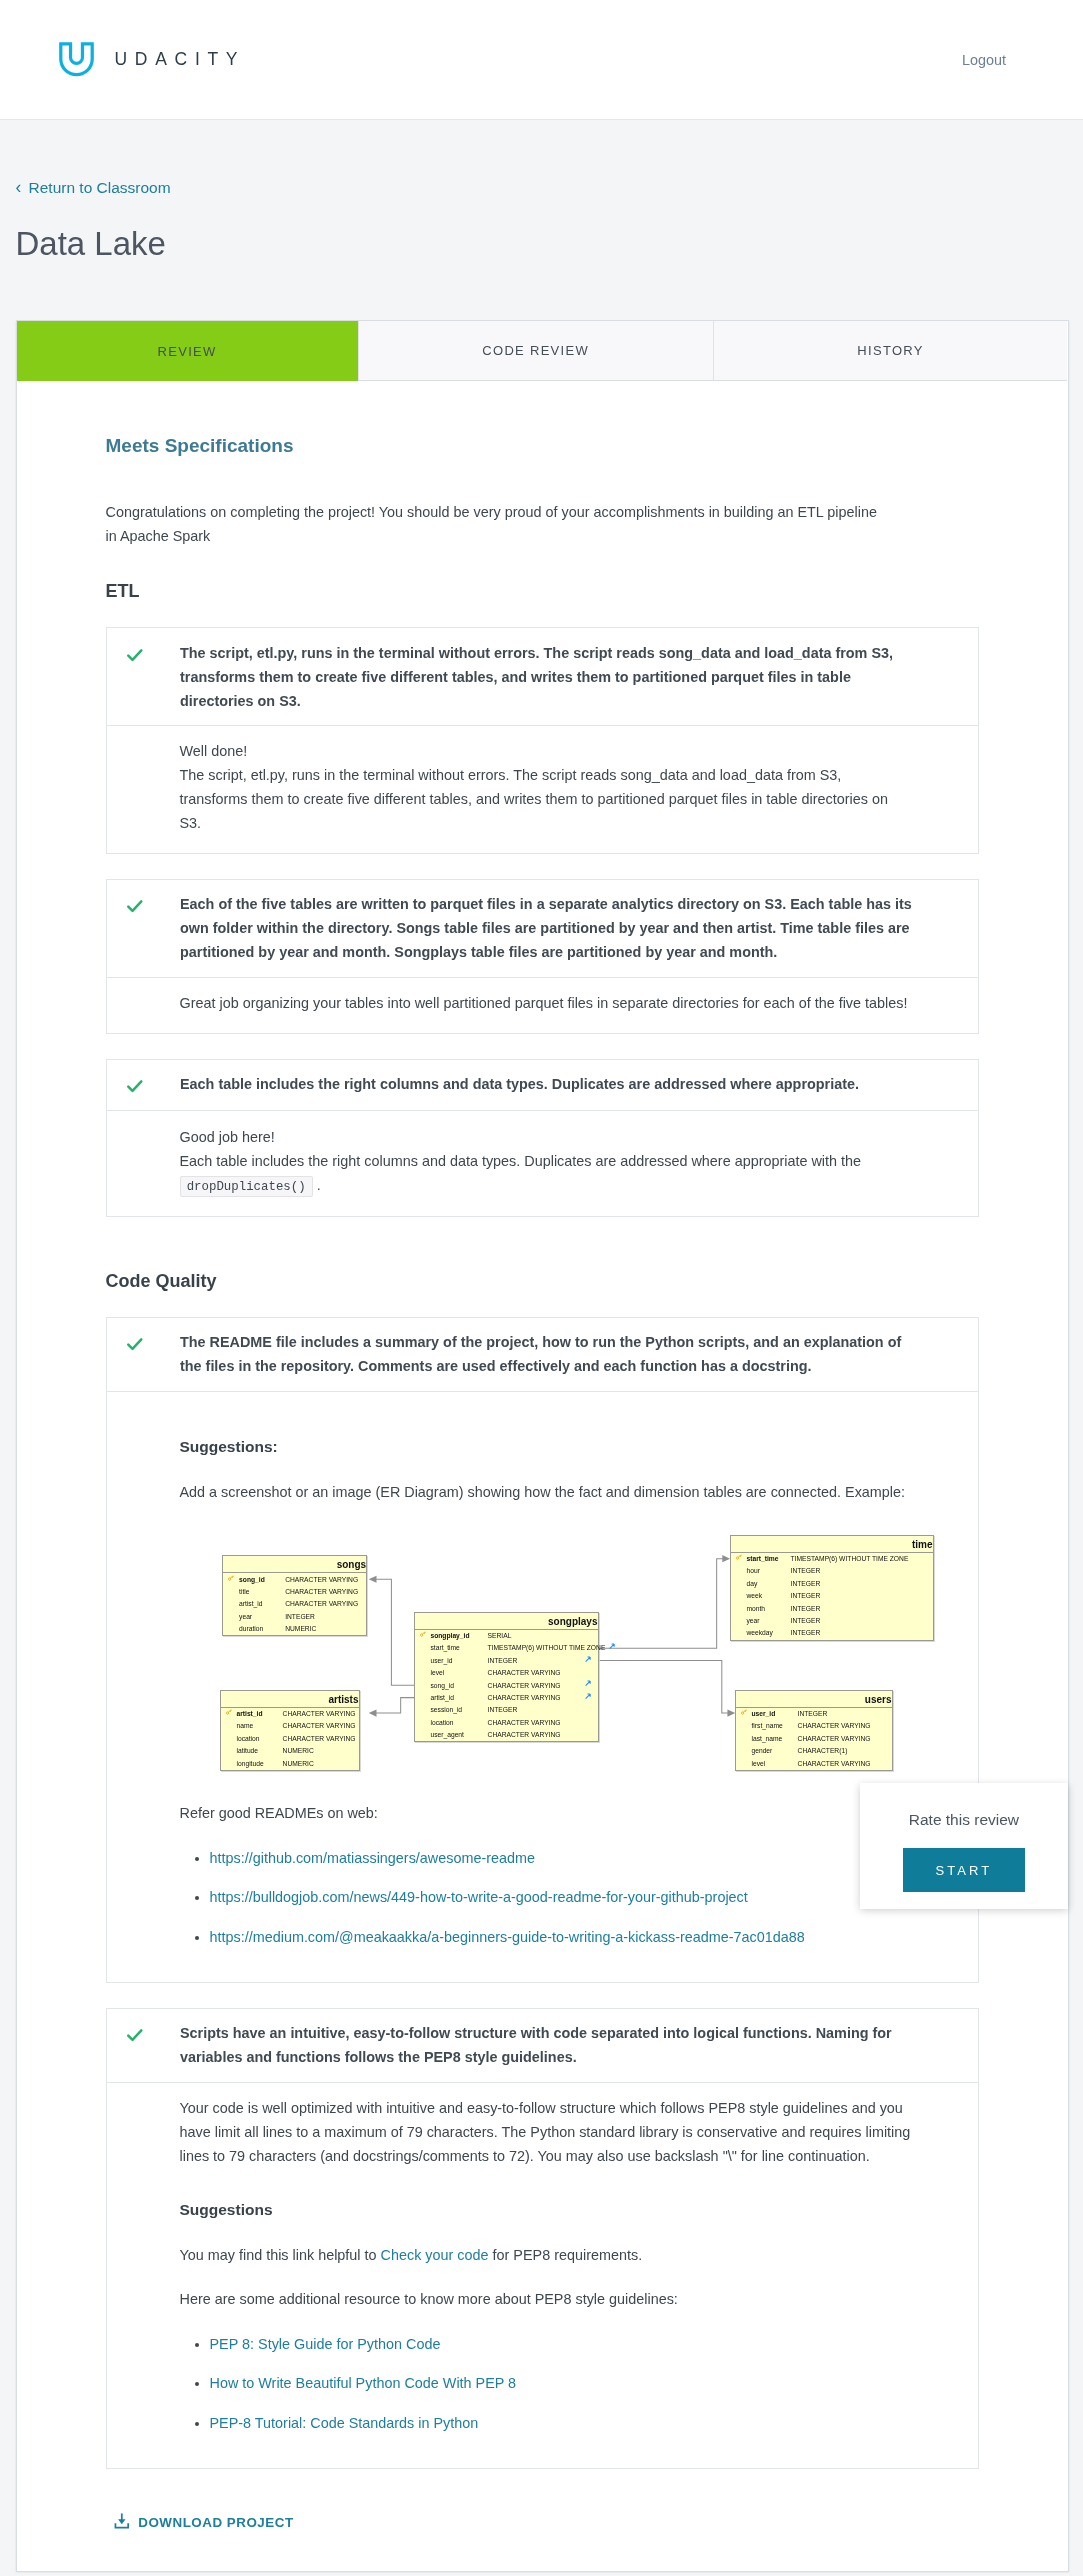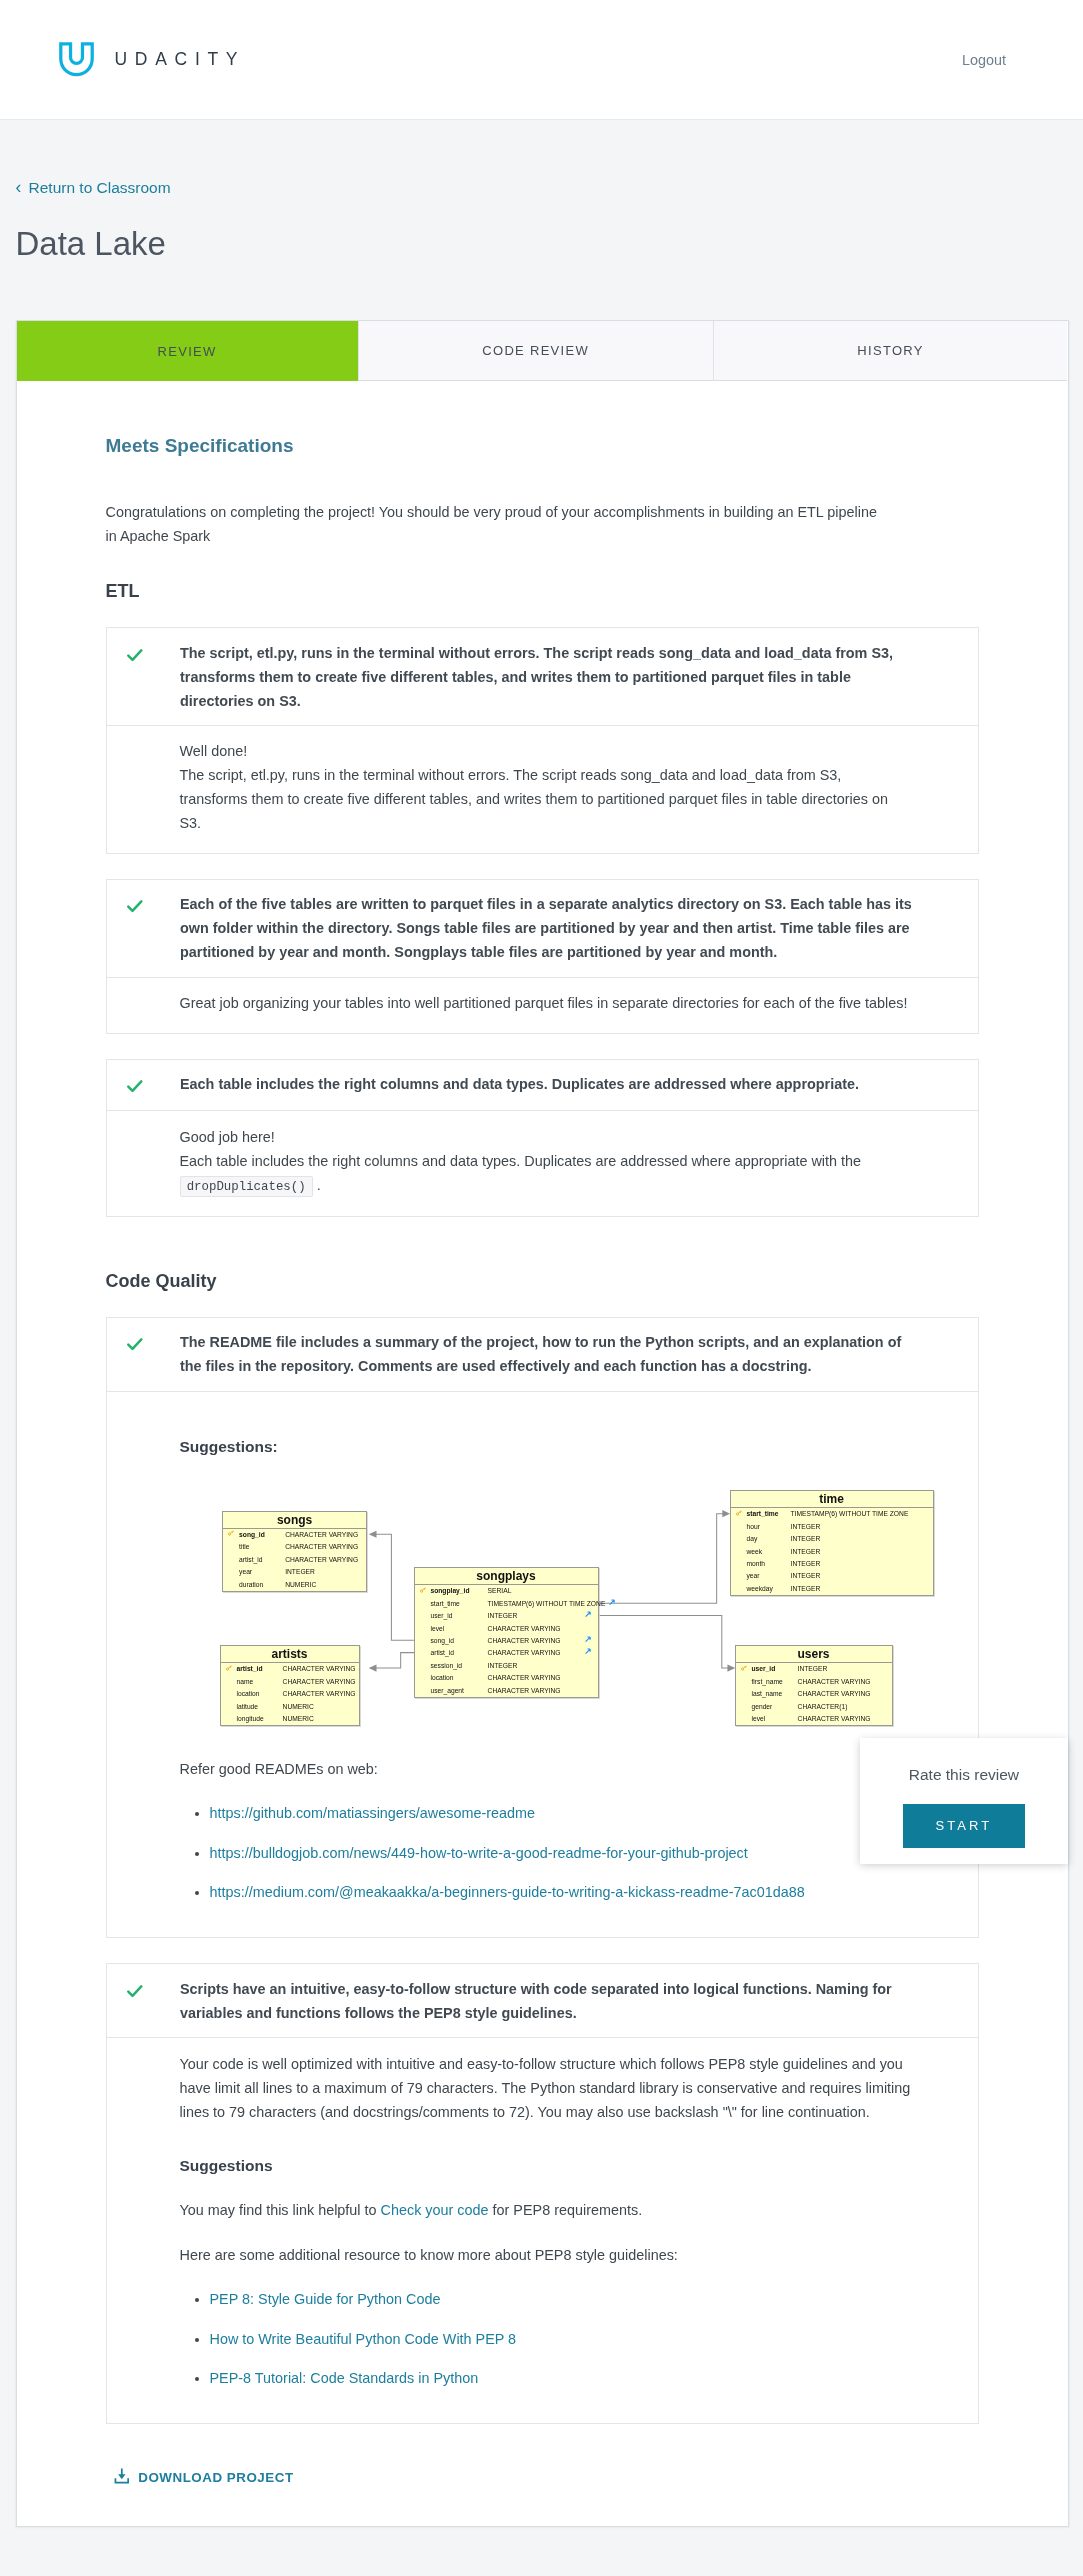--- a/index.html
+++ b/index.html
@@ -52,21 +52,21 @@
     background:#f6f6f8; border:0.5px solid #e2e2e8; border-radius:2.1px; padding:2.6px 6.2px; }
   a.tlink { color:#1d7e9e; text-decoration:none; cursor:pointer; }
   ul.links { margin:20.6px 0 0; padding-left:30px; }
   ul.links li { margin-bottom:15.5px; font-size:14.4px; line-height:24px; }
   .links-wrap { position:relative; }
   
   .diagram { position:relative; width:719px; height:246px; margin:31px 0 5.2px 40px; }
   .diagram svg.conn { position:absolute; left:0; top:0; z-index:0; }
   .dtable { position:absolute; background:#ffffcc; border:0.5px solid #9a9a90;
     box-shadow:1px 1px 0 rgba(0,0,0,0.15); z-index:1; font-size:6.7px; color:#111; }
-  .dhead { height:17px; line-height:17px; text-align:center; font-weight:700; font-size:12px;
+  .dhead { height:17px; line-height:17px; text-align:right; font-weight:700; font-size:10px;
     border-bottom:0.5px solid #9a9a90; font-family:"Liberation Sans", sans-serif; }
   .drow { display:flex; align-items:center; height:12.4px; padding:0 4.1px; gap:3.1px; }
   .dkey { width:8.8px; flex:none; }
   .dname { width:43px; flex:none; }
   .dname.strong { font-weight:700; }
   .t-songplays .dname { width:54px; }
   .t-time .dname { width:41px; }
   .dtype { flex:1; white-space:nowrap; }
   .dfk { width:9.3px; flex:none; margin-left:auto; }
   .t-songs   { left:2.6px;    top:20.6px;  width:145px; }
@@ -172,20 +172,21 @@
         <div class="criterion">
           <span class="check-wrap">
             <svg width="19.6" height="19.6" viewBox="0 0 24 24">
                 <path d="M4 13 l5.2 5.2 L20 6.5" fill="none" stroke="#24b26b" stroke-width="3" stroke-linecap="round" stroke-linejoin="round"></path>
               </svg>
           </span>
           <p>The README file includes a summary of the project, how to run the Python scripts, and an explanation of the files in the repository. Comments are used effectively and each function has a docstring.</p>
         </div>
         <div class="comment">
           <h4 class="sugg-heading">Suggestions:</h4>
+          <p class="spaced">Add a screenshot or an image (ER Diagram) showing how the fact and dimension tables are connected. Example:</p>
 
           <div class="diagram">
             <svg class="conn" width="719" height="246" viewBox="0 0 1395 478">
               <g stroke="#8e8e8e" stroke-width="2" fill="none">
                 <path d="M377 292 H332 V86 H294"></path>
                 <path d="M377 316 H350 V346 H294"></path>
                 <path d="M737 220 H964 V46 H982"></path>
                 <path d="M737 244 H974 V346 H992"></path>
               </g>
               <g fill="#8e8e8e">

